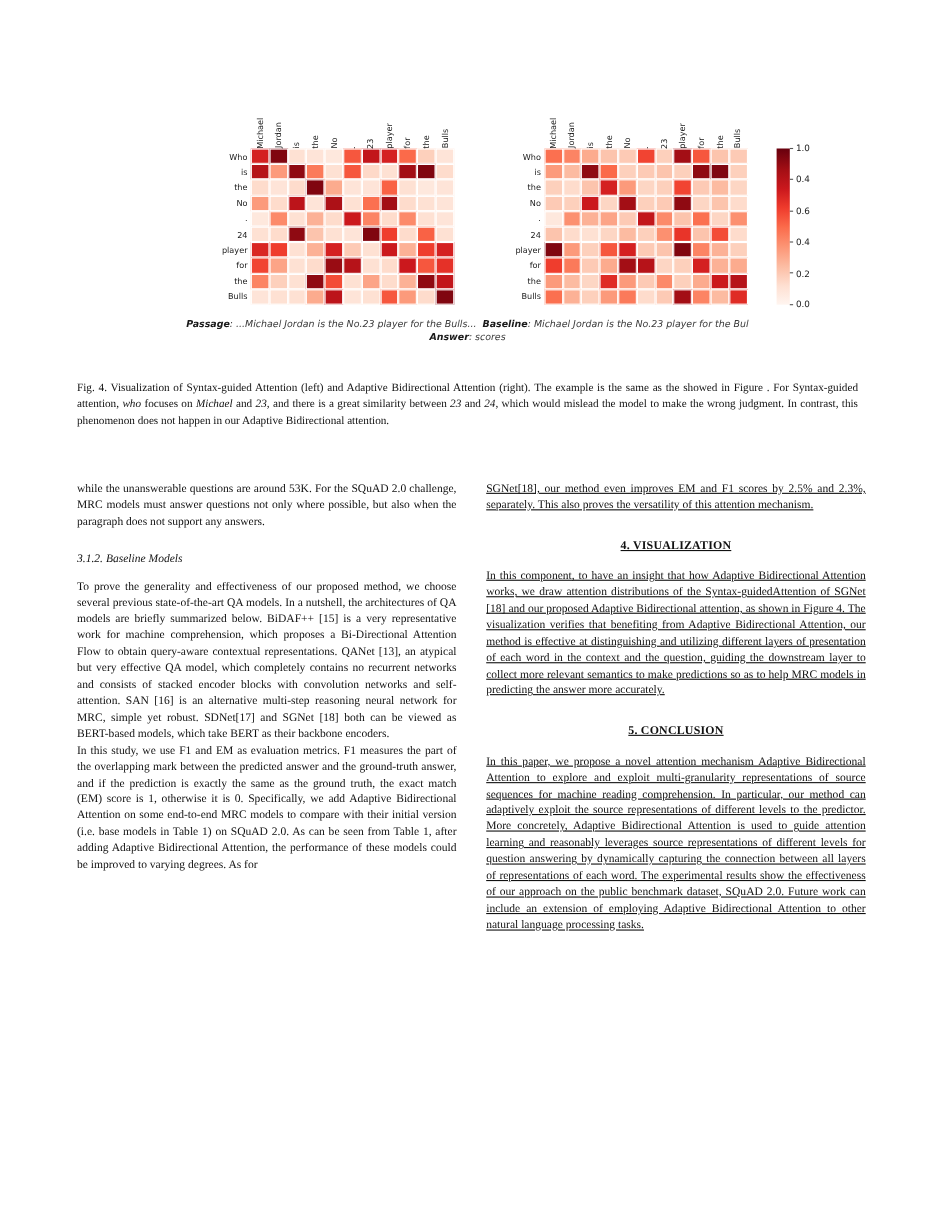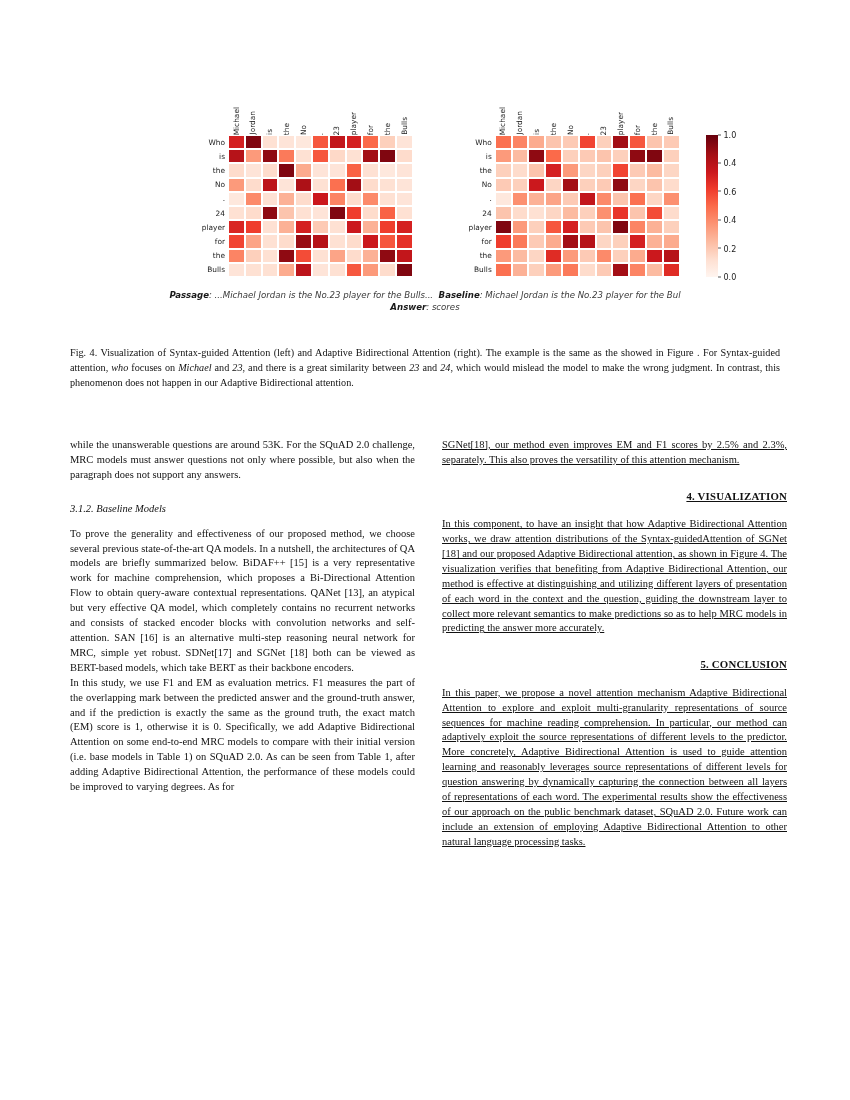--- a/index.html
+++ b/index.html
@@ -211,21 +211,21 @@
     font-weight: normal;
     font-size: 10.5px;
     margin: 19px 0 10px 0;
   }
   .subhead-b {
     font-weight: bold;
     font-size: 11px;
     margin: 19px 0 10px 0;
   }
   .section-head {
-    text-align: right;
+    text-align: center;
     font-weight: bold;
     font-size: 10.8px;
     margin: 21px 0 13px 0;
     letter-spacing: 0.2px;
   }
 </style>
 </head>
 <body>
 
 <div class="page">

